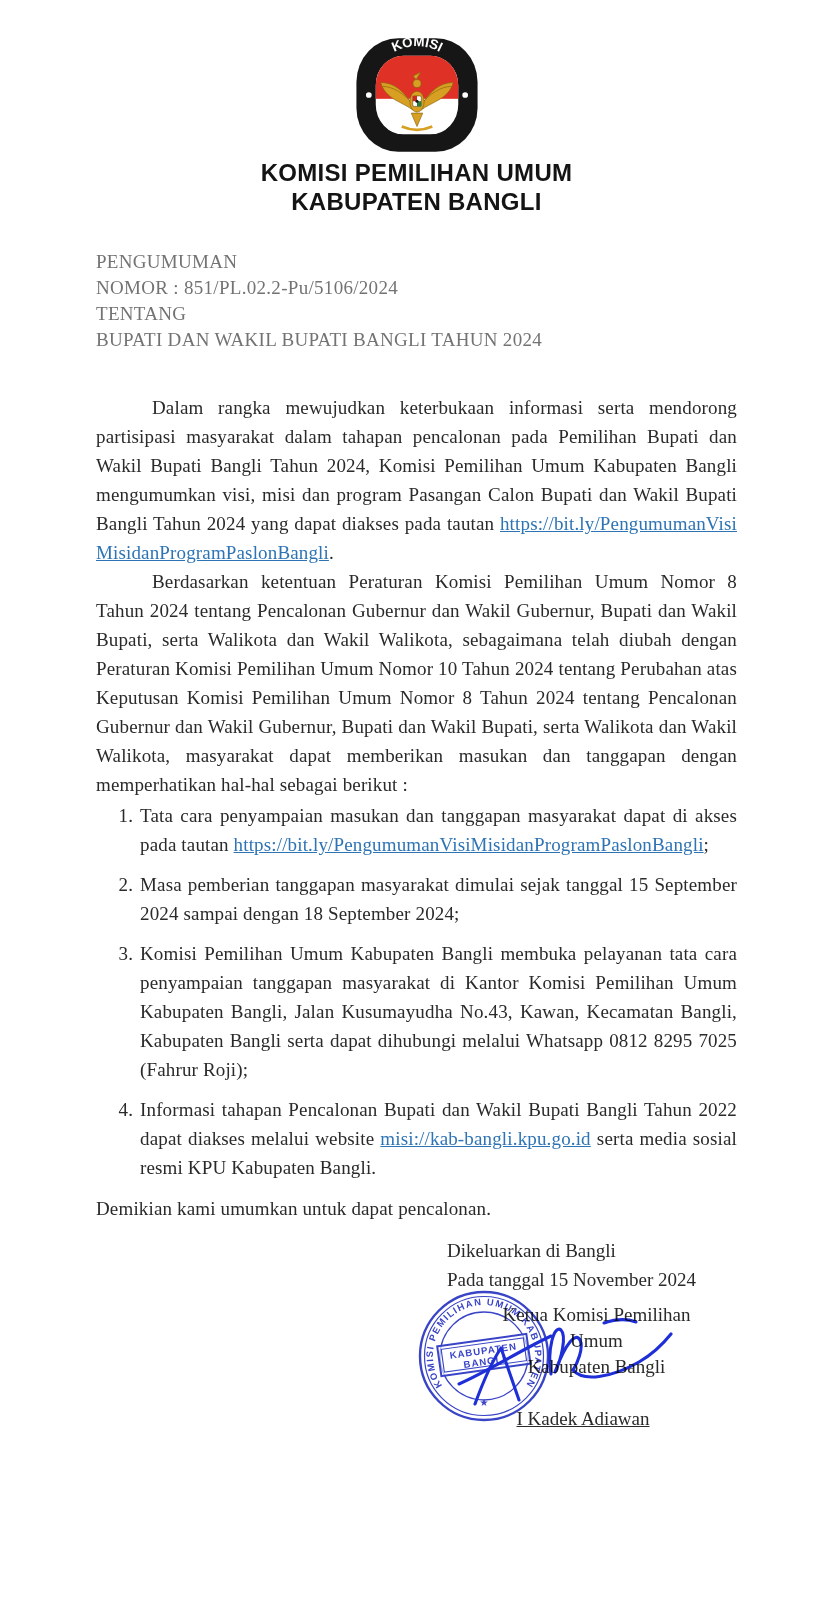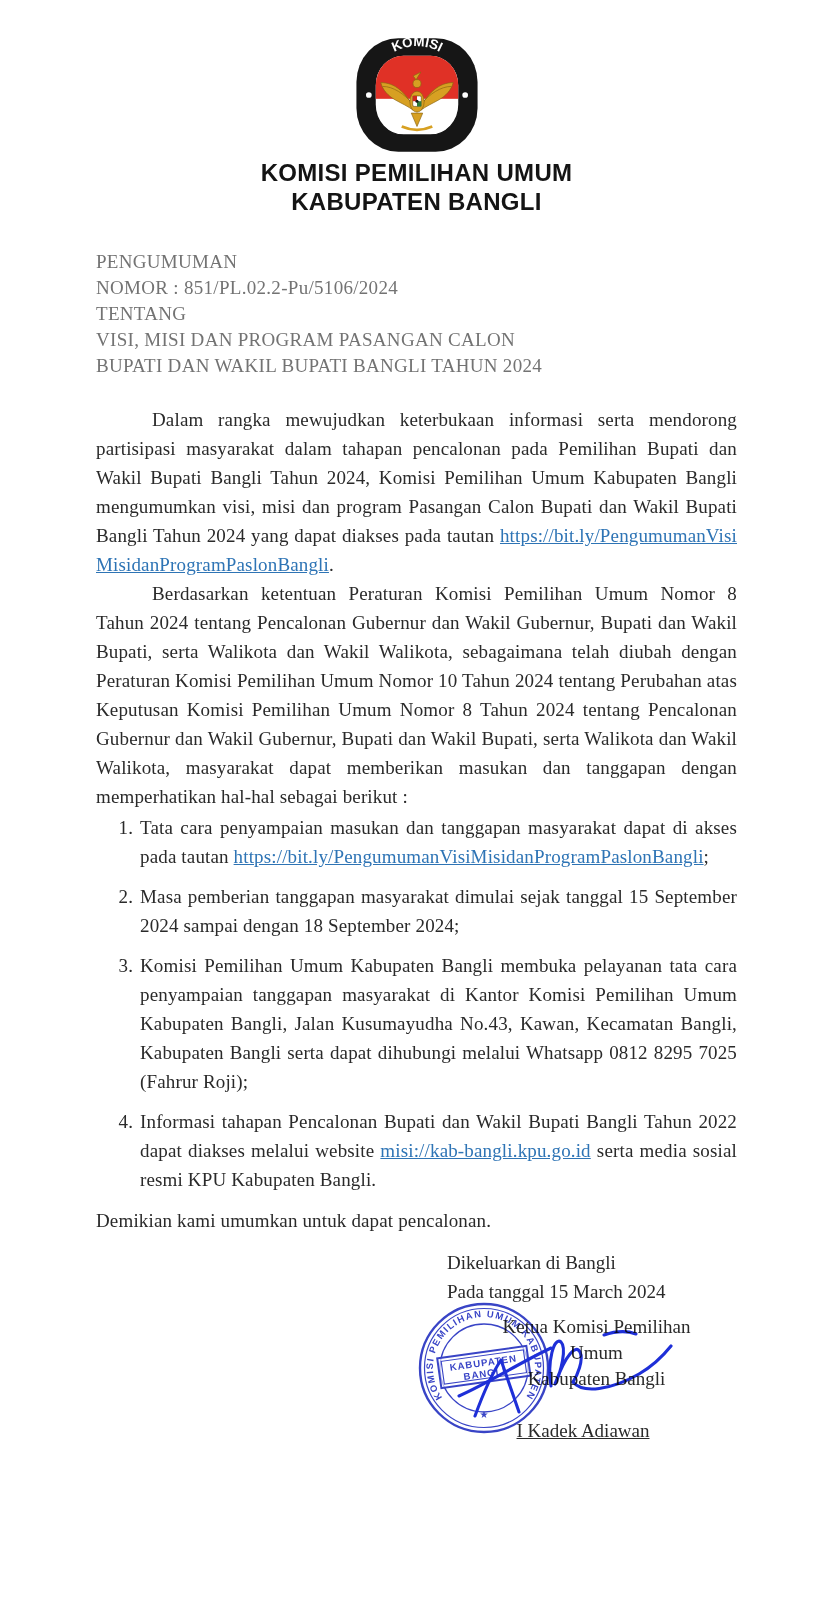--- a/index.html
+++ b/index.html
@@ -32,21 +32,21 @@
   .title-block {
     margin-top:33px;
     text-align:left;
     font-size:19px;
     line-height:26px;
     color:#737373;
     letter-spacing:0.3px;
   }
 
   
-  .body-text { margin-top:26px; font-size:19px; line-height:29px; text-align:justify; letter-spacing:0.15px; }
+  .body-text { margin-top:40px; font-size:19px; line-height:29px; text-align:justify; letter-spacing:0.15px; }
   .para { text-indent:56px; }
   .doc-link { color:#2e74b5; text-decoration:underline; cursor:pointer; word-break:break-all; }
   ol.announcement-list { margin:2px 0 0 0; padding-left:42px; }
   ol.announcement-list li { margin-bottom:11px; padding-left:2px; text-align:justify; }
   ol.announcement-list li:last-child { margin-bottom:0; }
   .closing { margin-top:12px; }
 
   
   .sig-area { position:relative; height:300px; margin-top:13px; }
   .sig-lines { position:absolute; left:351px; top:0; font-size:19px; line-height:29px; }
@@ -106,21 +106,20 @@
 
     <div class="org-name">
       <div>KOMISI PEMILIHAN UMUM</div>
       <div>KABUPATEN BANGLI</div>
     </div>
 
     <div class="title-block">
       <div>PENGUMUMAN</div>
       <div>NOMOR : 851/PL.02.2-Pu/5106/2024</div>
       <div>TENTANG</div>
-      <div>VISI, MISI DAN PROGRAM PASANGAN CALON</div>
       <div>BUPATI DAN WAKIL BUPATI BANGLI TAHUN 2024</div>
     </div>
 
     <div class="body-text">
       <p class="para"><span>Dalam rangka mewujudkan keterbukaan informasi serta mendorong partisipasi masyarakat dalam tahapan pencalonan pada Pemilihan Bupati dan Wakil Bupati Bangli Tahun 2024, Komisi Pemilihan Umum Kabupaten Bangli mengumumkan visi, misi dan program Pasangan Calon Bupati dan Wakil Bupati Bangli Tahun 2024 yang dapat diakses pada tautan </span><a class="doc-link">https://bit.ly/PengumumanVisiMisidanProgramPaslonBangli</a><span>.</span></p>
 
       <p class="para">Berdasarkan ketentuan Peraturan Komisi Pemilihan Umum Nomor 8 Tahun 2024 tentang Pencalonan Gubernur dan Wakil Gubernur, Bupati dan Wakil Bupati, serta Walikota dan Wakil Walikota, sebagaimana telah diubah dengan Peraturan Komisi Pemilihan Umum Nomor 10 Tahun 2024 tentang Perubahan atas Keputusan Komisi Pemilihan Umum Nomor 8 Tahun 2024 tentang Pencalonan Gubernur dan Wakil Gubernur, Bupati dan Wakil Bupati, serta Walikota dan Wakil Walikota, masyarakat dapat memberikan masukan dan tanggapan dengan memperhatikan hal-hal sebagai berikut :</p>
 
       <ol class="announcement-list">
         <li><span>Tata cara penyampaian masukan dan tanggapan masyarakat dapat di akses pada tautan </span><a class="doc-link">https://bit.ly/PengumumanVisiMisidanProgramPaslonBangli</a><span>;</span></li>
@@ -128,21 +127,21 @@
         <li><span>Komisi Pemilihan Umum Kabupaten Bangli membuka pelayanan tata cara penyampaian tanggapan masyarakat di Kantor Komisi Pemilihan Umum Kabupaten Bangli, Jalan Kusumayudha No.43, Kawan, Kecamatan Bangli, Kabupaten Bangli serta dapat dihubungi melalui Whatsapp 0812 8295 7025 (Fahrur Roji);</span></li>
         <li><span>Informasi tahapan Pencalonan Bupati dan Wakil Bupati Bangli Tahun 2022 dapat diakses melalui website </span><a class="doc-link">misi://kab-bangli.kpu.go.id</a><span> serta media sosial resmi KPU Kabupaten Bangli.</span></li>
       </ol>
 
       <p class="closing">Demikian kami umumkan untuk dapat pencalonan.</p>
     </div>
 
     <div class="sig-area">
       <div class="sig-lines">
         <div>Dikeluarkan di Bangli</div>
-        <div>Pada tanggal 15 March 2024</div>
+        <div>Pada tanggal 15 November 2024</div>
         <div class="sig-title">
           <div>Ketua Komisi Pemilihan Umum</div>
           <div>Kabupaten Bangli</div>
         </div>
       </div>
       <div class="sig-name">I Kadek Adiawan</div>
 
       <svg class="ink-overlay" width="310" height="158" viewBox="0 0 310 158">
 
         <g opacity="0.93">

